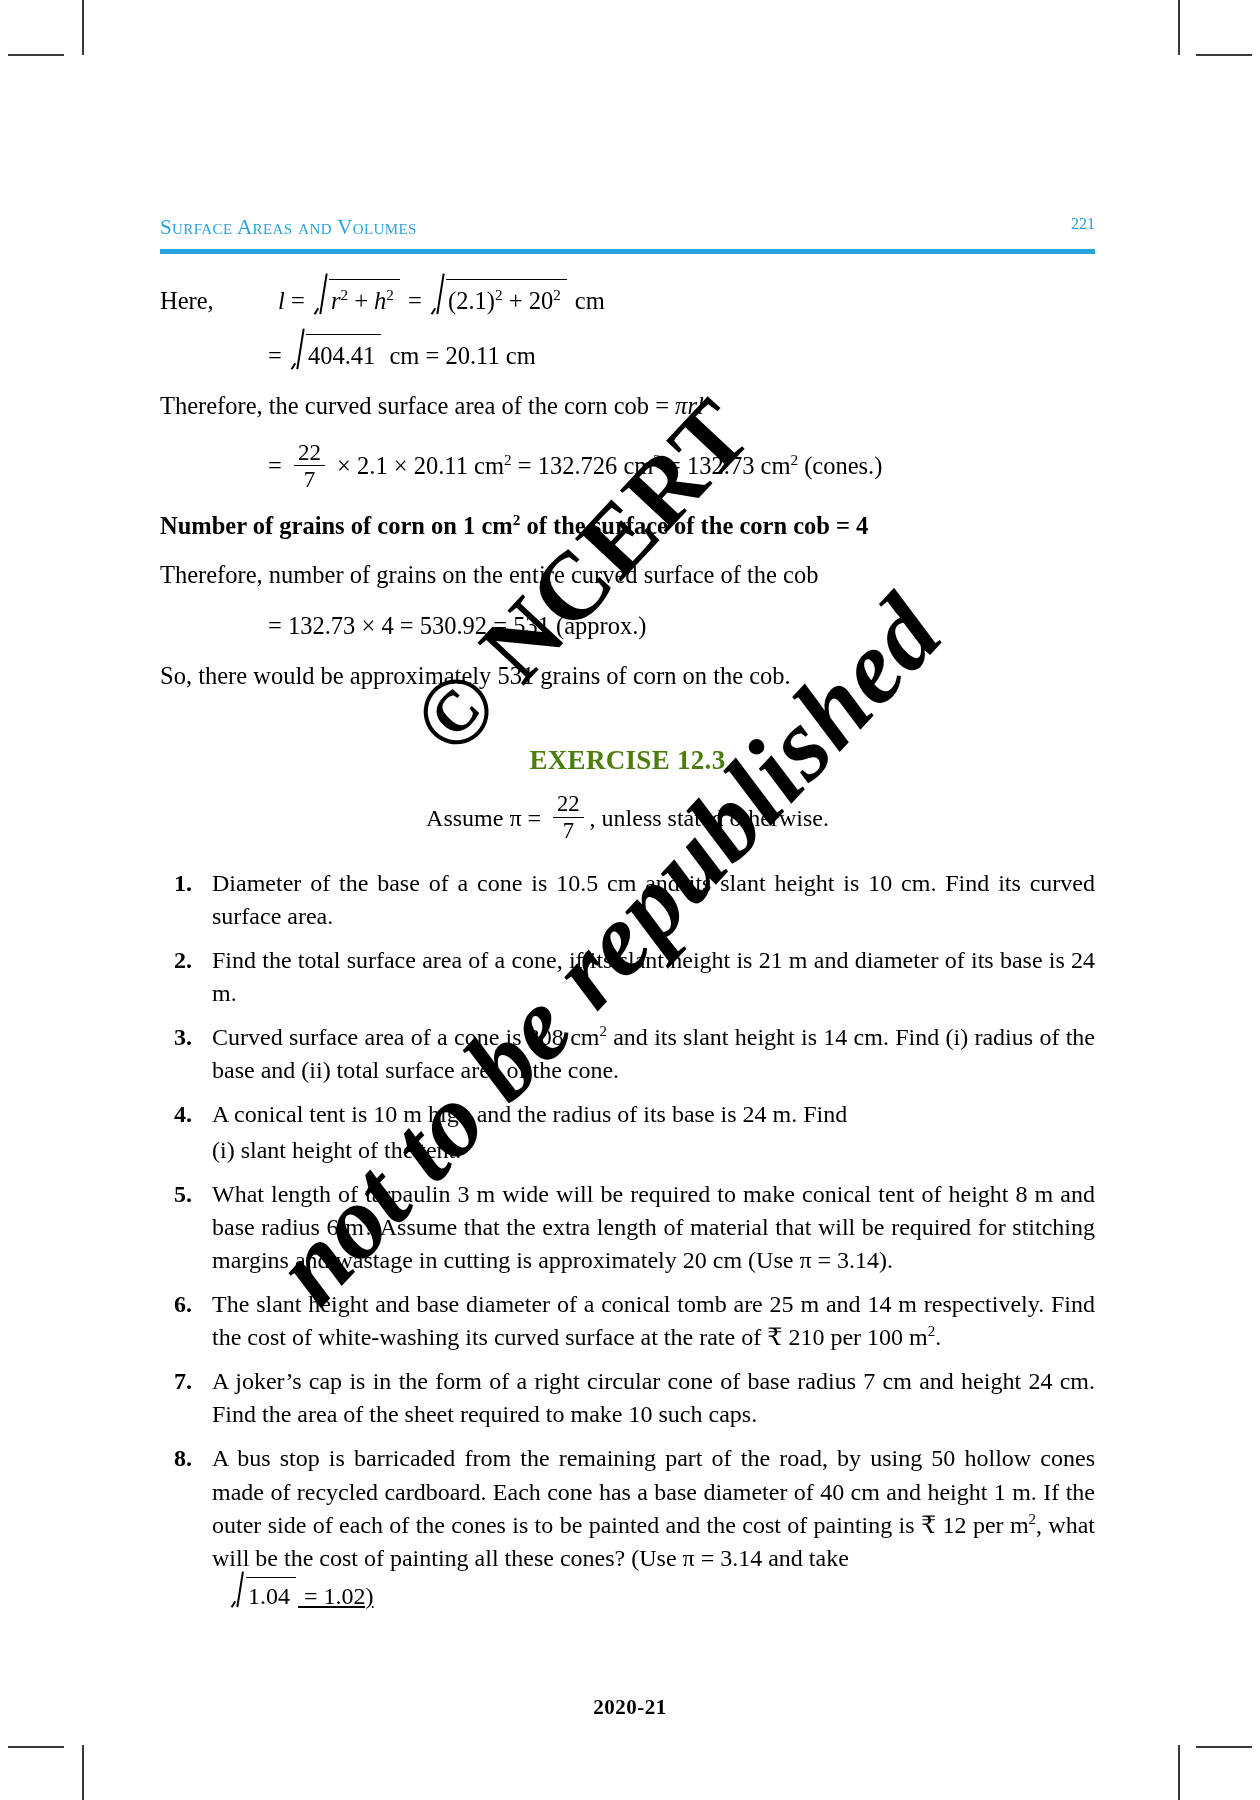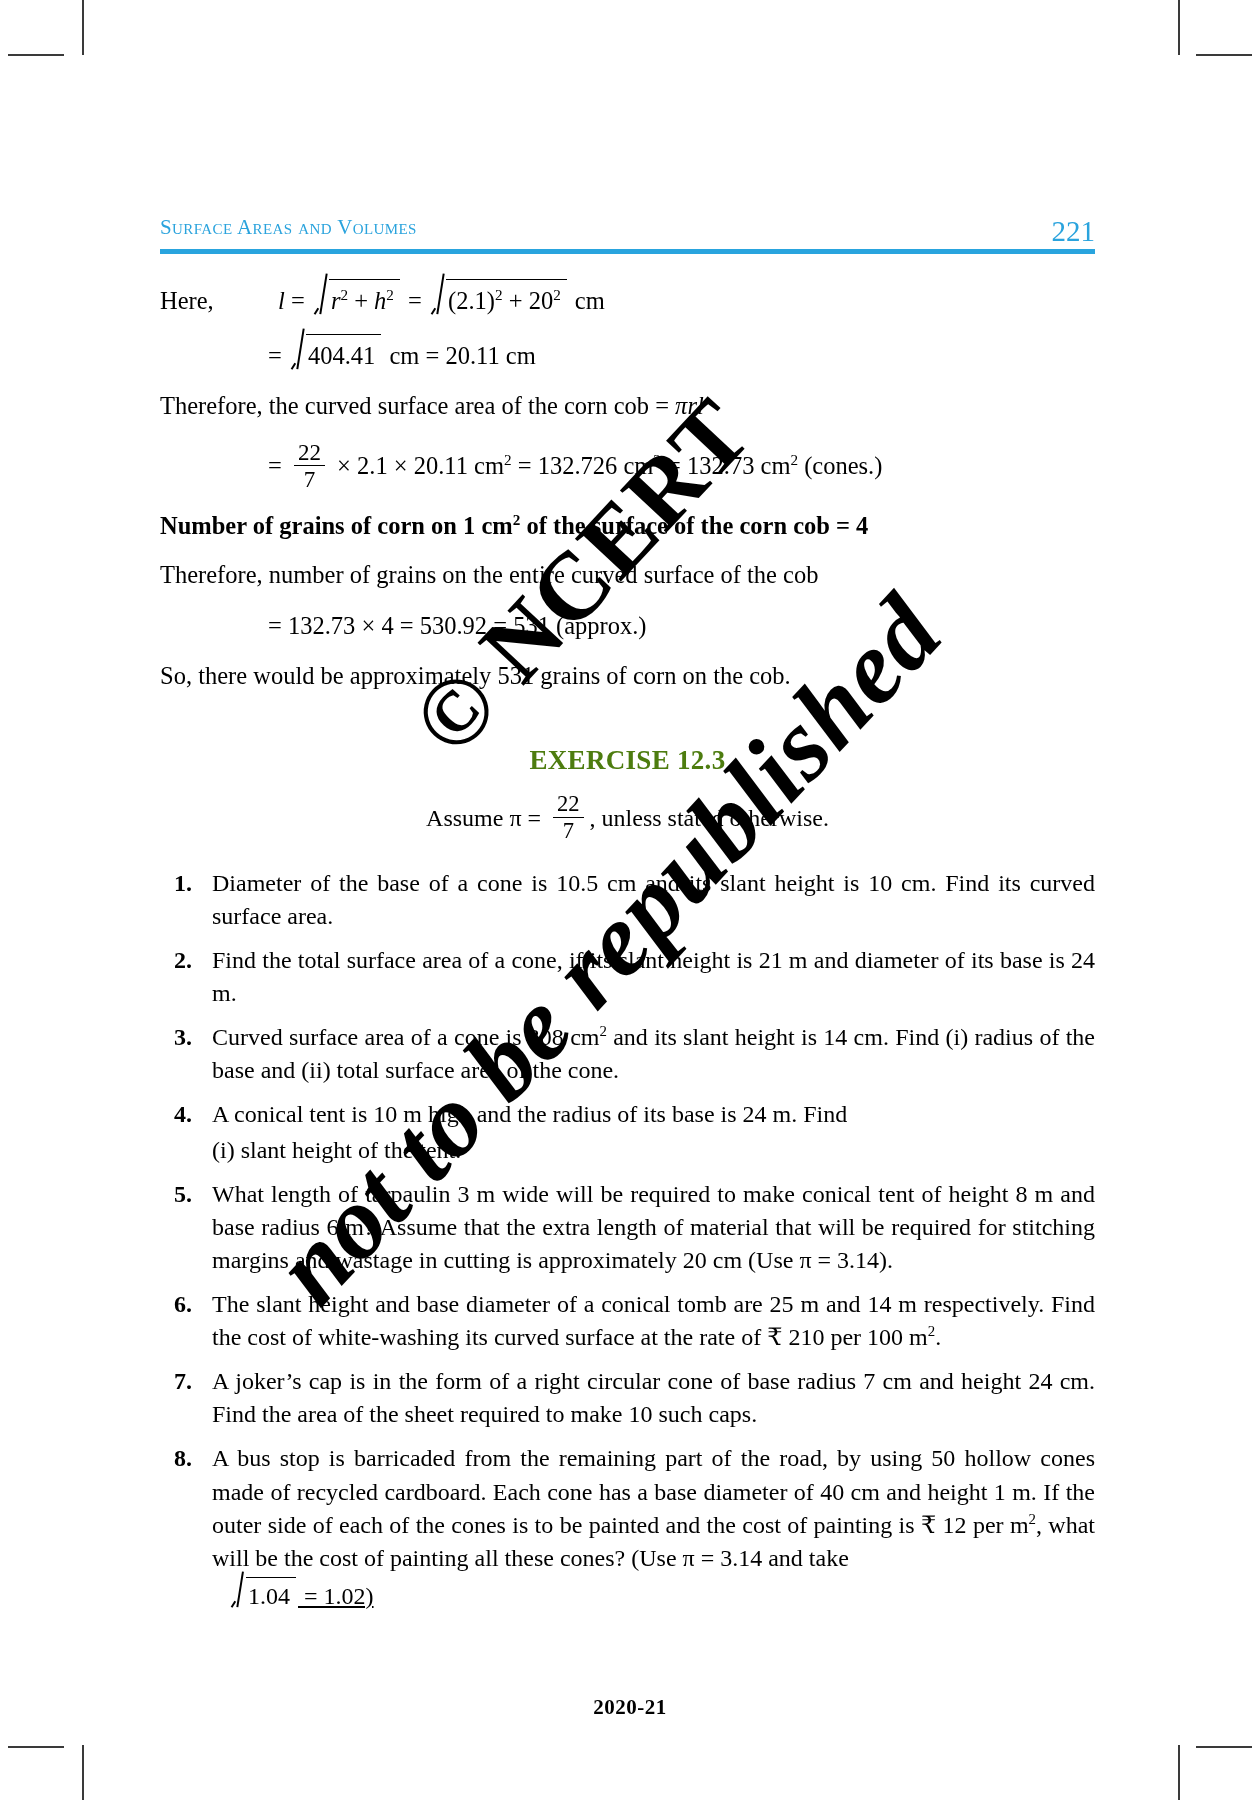--- a/index.html
+++ b/index.html
@@ -74,21 +74,21 @@
     letter-spacing: 0.4px;
     font-variant: small-caps;
     font-family: "Liberation Serif", serif;
     white-space: nowrap;
   }
   .runhead-page {
     position: absolute;
     right: 0;
     top: 0;
     color: #2aa3dd;
-    font-size: 29px;
+    font-size: 16px;
     font-family: "Liberation Serif", serif;
   }
   .runhead-rule {
     position: absolute;
     left: 0;
     right: 0;
     top: 34px;
     height: 5px;
     background: #29a4de;
   }

